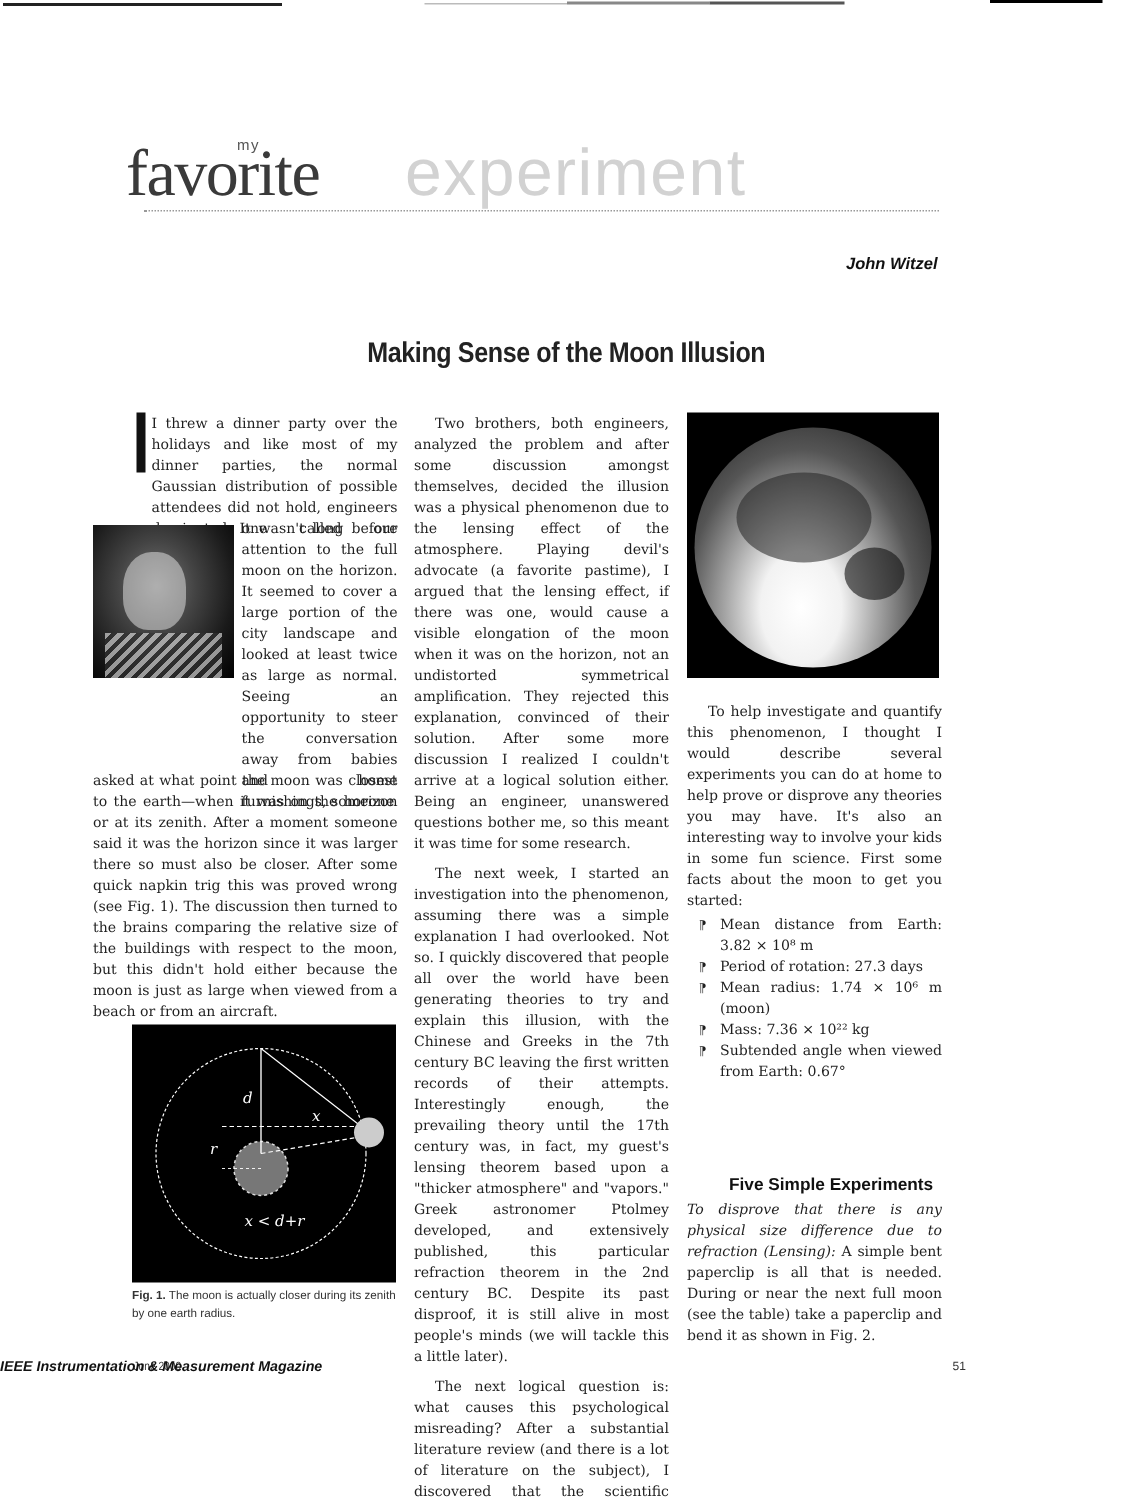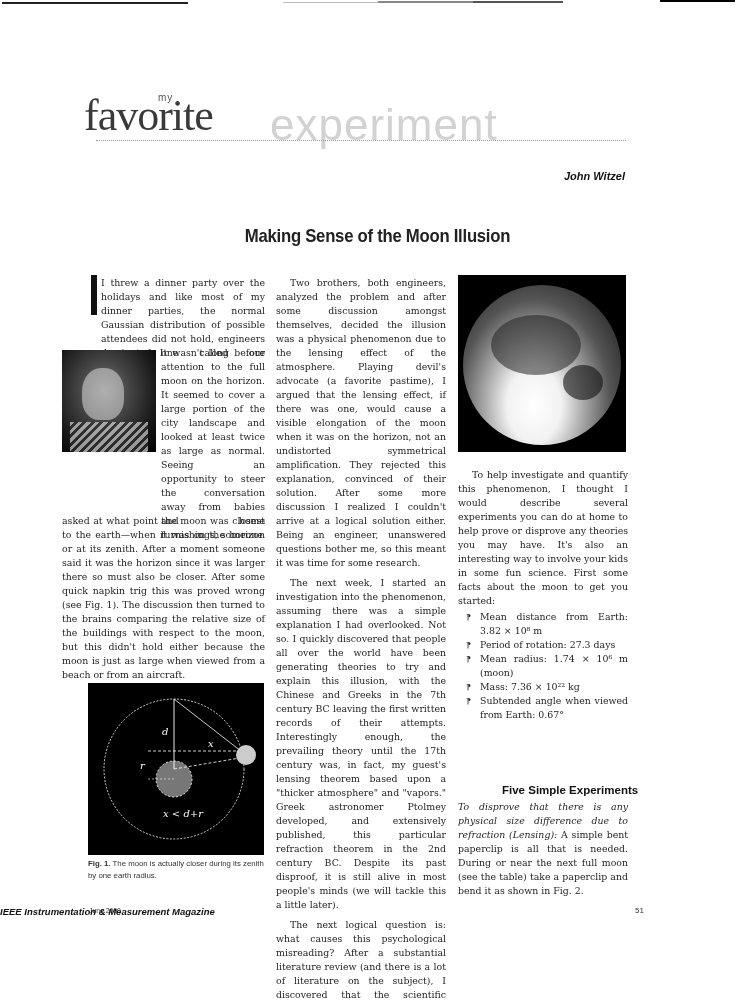--- a/index.html
+++ b/index.html
@@ -9,21 +9,21 @@
   .scanline { position: absolute; top: 2px; height: 2px; }
   .sl1 { left: 2px; width: 186px; background: #222; }
   .sl2 { left: 283px; width: 95px; top: 2px; height: 1px; background: #bbb; }
   .sl3 { left: 378px; width: 95px; top: 1px; background: #888; }
   .sl4 { left: 473px; width: 90px; top: 1px; background: #555; }
   .sl5 { left: 660px; width: 75px; top: 0px; background: #000; }
 
   .masthead { position: absolute; left: 84px; top: 92px; width: 560px; height: 50px; }
   .mast-my { position: absolute; left: 30px; top: 0px; font-family: "Liberation Sans", sans-serif; font-size: 10px; color: #555; letter-spacing: 1px; padding-left: 44px; }
   .mast-fav { position: absolute; left: 0px; top: 2px; font-family: Liberation Serif, serif; font-size: 44px; letter-spacing: -1px; color: #3a3a3a; font-weight: normal; line-height: 1; }
-  .mast-exp { position: absolute; left: 186px; top: 2px; font-family: "Liberation Sans", sans-serif; font-size: 44px; letter-spacing: 1px; color: #d2d2d2; line-height: 1; margin-top: 9px; }
+  .mast-exp { position: absolute; left: 186px; top: 2px; font-family: "Liberation Sans", sans-serif; font-size: 44px; letter-spacing: 1px; color: #d2d2d2; line-height: 1; }
   .mast-rule { position: absolute; left: 96px; top: 140px; width: 530px; border-top: 1px dotted #999; }
 
   .author { position: absolute; right: 130px; top: 170px; font-family: "Liberation Sans", sans-serif; font-weight: bold; font-style: italic; font-size: 11px; color: #111; }
 
   .title { position: absolute; left: 0; width: 755px; top: 225px; text-align: center; font-family: "Liberation Sans", sans-serif; font-size: 19px; color: #222; letter-spacing: -0.3px; transform: scaleX(0.88); }
 
   .col { position: absolute; font-size: 9.4px; line-height: 14px; text-align: justify; color: #1e1e1e; }
   .col p { margin: 0; }
   .col p.indent { text-indent: 14px; margin-top: 6px; }
 
@@ -44,21 +44,21 @@
 
   .moon { position: absolute; left: 458px; top: 275px; width: 168px; height: 177px; background: #000; }
   .moon-disc { position: absolute; left: 5px; top: 10px; width: 158px; height: 160px; border-radius: 50%; background: radial-gradient(ellipse at 45% 75%, #fff 0%, #f2f2f2 22%, #aaa 40%, #555 62%, #333 80%, #888 100%); }
   .moon-mare1 { position: absolute; left: 28px; top: 30px; width: 90px; height: 60px; border-radius: 50%; background: #222; opacity: 0.55; }
   .moon-mare2 { position: absolute; left: 100px; top: 80px; width: 40px; height: 35px; border-radius: 50%; background: #111; opacity: 0.6; }
 
   .col3a { left: 458px; top: 462px; width: 170px; }
   .bullets { list-style: none; margin-top: 2px; }
   .bullets li { position: relative; padding-left: 22px; }
   .bullets li .bullet { position: absolute; left: 8px; top: 0; font-size: 8px; }
-  .section-head { position: absolute; left: 474px; top: 784px; font-family: "Liberation Sans", sans-serif; font-weight: bold; font-size: 11.5px; color: #111; padding-left: 28px; }
+  .section-head { position: absolute; left: 458px; top: 784px; font-family: "Liberation Sans", sans-serif; font-weight: bold; font-size: 11.5px; color: #111; padding-left: 28px; }
   .col3b { left: 458px; top: 800px; width: 170px; }
   .col3b i { font-style: italic; }
 
   .footer { position: absolute; top: 906px; font-family: "Liberation Sans", sans-serif; font-size: 8px; color: #333; }
   .foot-date { left: 89px; transform: scaleX(0.85); transform-origin: left; }
   .foot-mag { left: 0; width: 755px; text-align: left; font-weight: bold; font-style: italic; font-size: 9.5px; color: #111; }
   .foot-page { left: 619px; margin-left: 16px; }
 </style>
 </head>
 <body>

